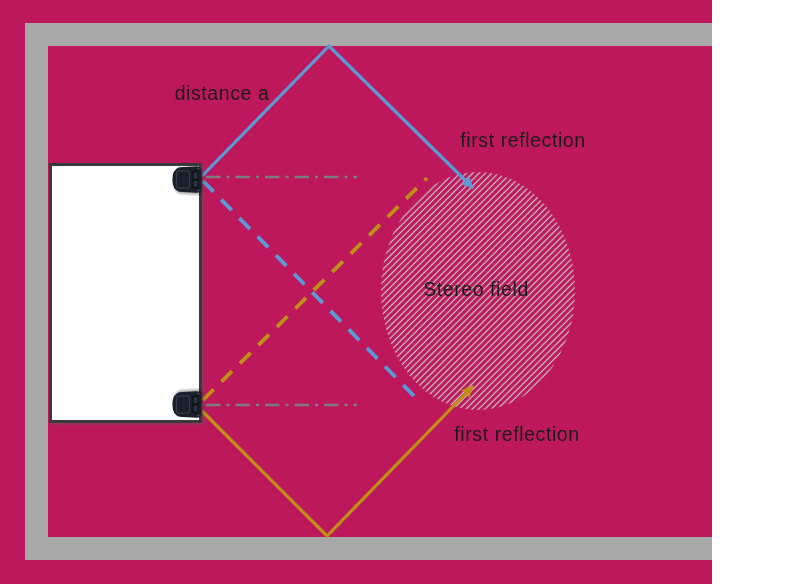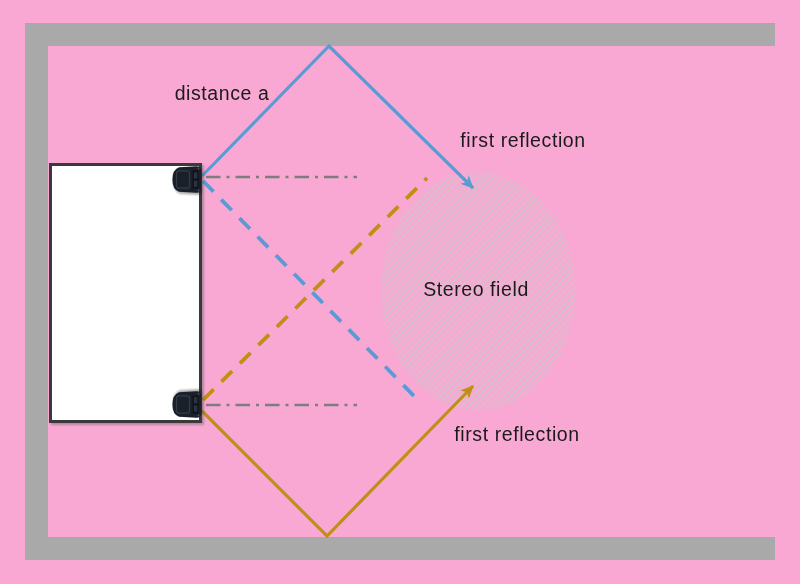--- a/index.html
+++ b/index.html
@@ -2,23 +2,23 @@
 <html style="--background: #ffffff; --wall: #a9a9a9; --reflection-blue: #5b9bd5; --reflection-gold: #bf9014; --axis-gray: #7d7d7d; --hatch: #c8c8c8; --desk-border: #3a3a3a; --desk-fill: #ffffff; --speaker-body: #1a2029; --text: #1a1a1a;"><head>
 <meta charset="utf-8">
 <style>
   html, body {
     margin: 0;
     padding: 0;
     background: #ffffff;
   }
   .canvas {
     position: relative;
-    width: 800px;
+    width: 712px;
     height: 584px;
-    background: #f9a8d4;
+    background: #be185d;
     overflow: hidden;
     font-family: "Liberation Sans", sans-serif;
   }
   svg { display: block; }
   .diagram-label {
     font-family: "Liberation Sans", sans-serif;
     font-size: 19.5px;
     letter-spacing: 0.03em;
     fill: var(--text, #1a1a1a);
   }

